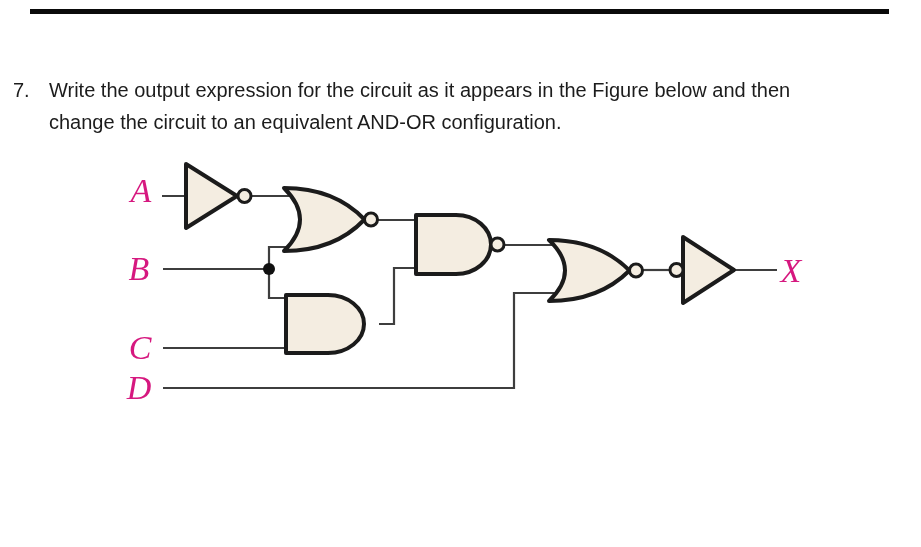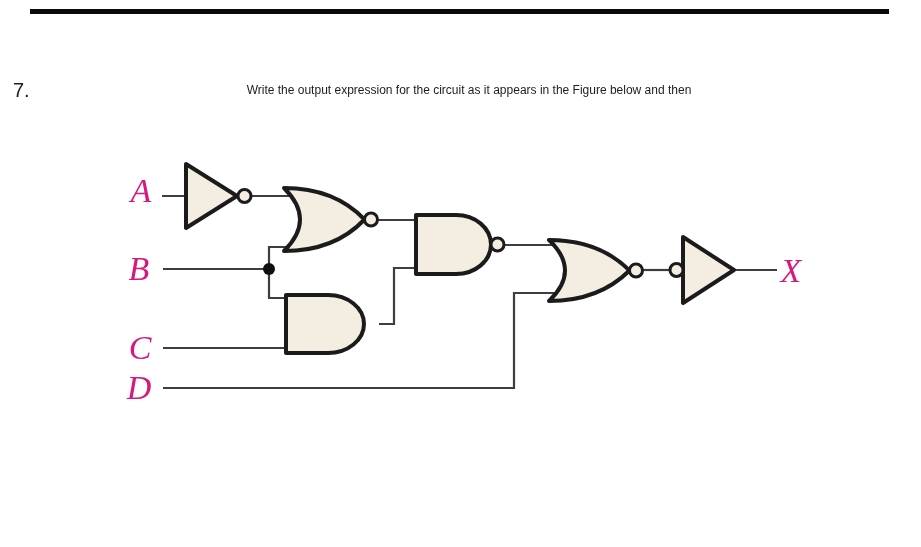--- a/index.html
+++ b/index.html
@@ -10,21 +10,21 @@
   .top-bar{
     position:absolute;left:30px;top:9px;width:859px;height:5px;
     background:#0a0a0a;
   }
   .problem-number{
     position:absolute;left:13px;top:74px;
     font-size:20px;line-height:32px;color:#1c1c1c;
   }
   .problem-text{
     position:absolute;left:49px;top:74px;width:840px;
-    font-size:12px;line-height:32px;color:#1c1c1c;text-align:center;
+    font-size:20px;line-height:32px;color:#1c1c1c;
   }
   svg.circuit{position:absolute;left:0;top:0;}
   .wire{stroke:#3e3e3e;stroke-width:2.2;fill:none;}
   .gate{fill:#f4ede1;stroke:#1b1b1b;stroke-width:4;stroke-linejoin:round;}
   .bubble{fill:#f4ede1;stroke:#1b1b1b;stroke-width:3;}
   .dot{fill:#101010;stroke:none;}
   .sig-label{
     font-family:"Liberation Serif",serif;font-style:italic;
     font-size:34px;fill:#d6187f;
   }
@@ -33,20 +33,21 @@
 <body>
 
 <div class="page">
 
   <div class="top-bar"></div>
 
   <div class="problem-number">7.</div>
 
   <div class="problem-text">
     <div>Write the output expression for the circuit as it appears in the Figure below and then</div>
+    <div>change the circuit to an equivalent AND-OR configuration.</div>
   </div>
 
   <svg class="circuit" width="921" height="547" viewBox="0 0 921 547">
 
     <g>
       <path class="wire" d="M162 196 H200"></path>
       <path class="wire" d="M252 196 H305"></path>
       <path class="wire" d="M378 220 H425"></path>
       <path class="wire" d="M505 245 H575"></path>
       <path class="wire" d="M643 270 H671"></path>

